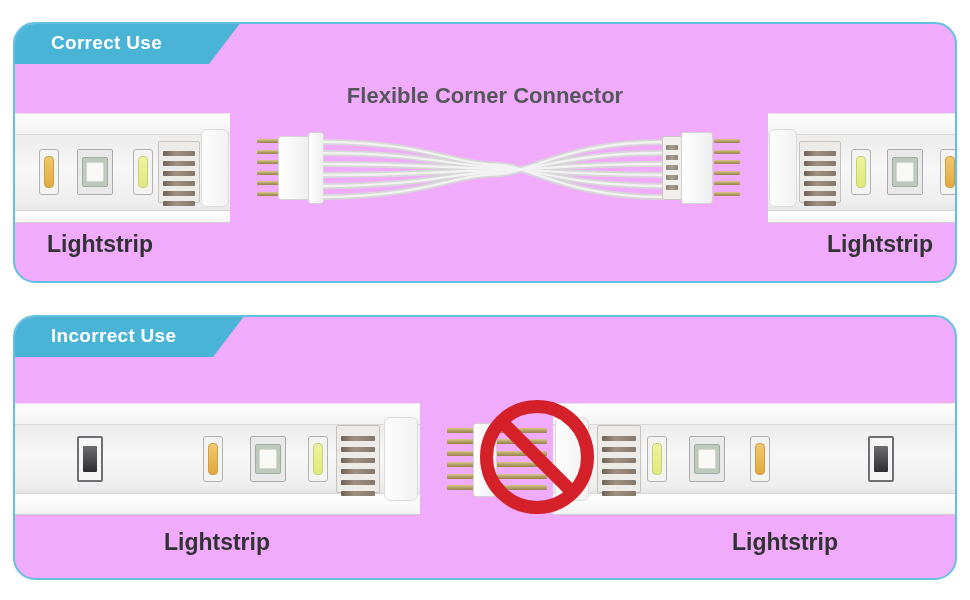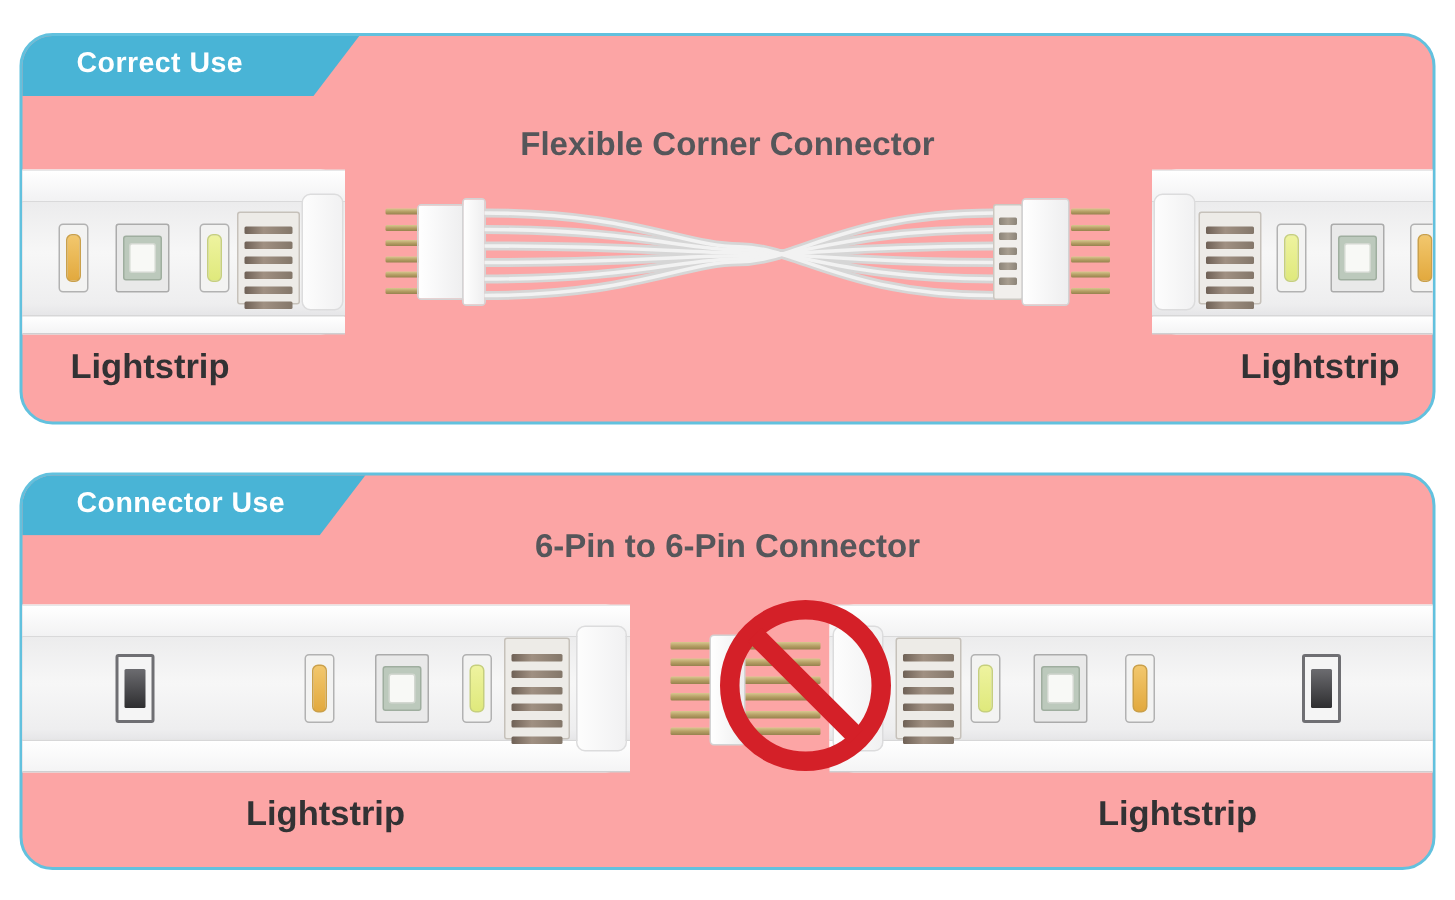--- a/index.html
+++ b/index.html
@@ -1,21 +1,21 @@
 <!DOCTYPE html>
 <html><head>
 <meta charset="utf-8">
 <style>
   * { margin:0; padding:0; box-sizing:border-box; }
   html,body { width:970px; height:600px; background:#ffffff; overflow:hidden;
               font-family:"Liberation Sans", sans-serif; }
   .stage { position:relative; width:970px; height:600px; background:#fff; }
 
   
-  .panel { position:absolute; left:13px; width:944px; background:#fca5a5;
+  .panel { position:absolute; left:13px; width:944px; background:#f0abfc;
            border:2px solid #62C1DE; border-radius:22px; overflow:hidden; }
   .panel.top { top:22px; height:261px; }
   .panel.bottom { top:315px; height:265px; }
 
   .banner { position:absolute; left:-2px; top:-2px; height:42px; background:#49B4D6;
             border-top-left-radius:20px;
             clip-path:polygon(0 0,100% 0,calc(100% - 32px) 100%,0 100%);
             color:#fff; font-weight:bold; font-size:19px; line-height:42px;
             padding-left:38px; letter-spacing:.3px; }
   .banner.w1 { width:228px; }
@@ -218,26 +218,23 @@
 
     <div class="slabel" style="left:20px;">
       <span>Lightstrip</span></div>
     <div class="slabel" style="left:800px;">
       <span>Lightstrip</span></div>
   </section>
 
   <section class="panel bottom">
 
     <div class="banner w2">
-      <span>Connector Use</span>
-    </div>
-
-    <div class="ptitle">
-      <div>6-Pin to 6-Pin Connector</div>
-    </div>
+      <span>Incorrect Use</span>
+    </div>
+
 
     <div class="strip round-r" style="left:-2px;width:407px;">
       <div class="band-top"></div>
       <div class="channel"></div>
       <div class="band-bot"></div>
       <span class="part darkc" style="left:77px;top:56px;">
           <i></i>
         </span>
       <span class="part pill amber" style="left:200px;top:56px;">
           <i></i>

